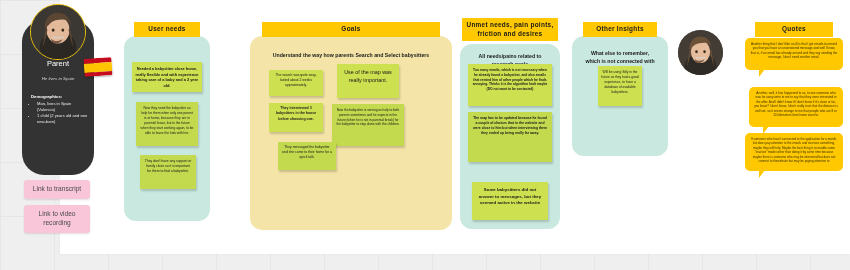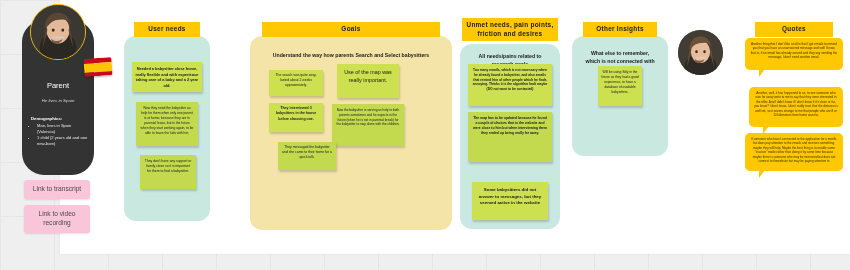--- a/index.html
+++ b/index.html
@@ -65,21 +65,20 @@
     font-weight: bold;
     line-height: 1.15;
     letter-spacing: .2px;
   }
   #persona .p-role {
     text-align: center;
     font-size: 7.5px;
     font-weight: normal;
     line-height: 1.2;
     margin-bottom: 8px;
-    margin-top: 22px;
   }
   #persona .p-sub {
     text-align: center;
     font-size: 4.4px;
     font-style: italic;
     color: #d8d8d8;
     margin-bottom: 13px;
   }
   #persona .p-demo-title {
     font-size: 4.3px;

